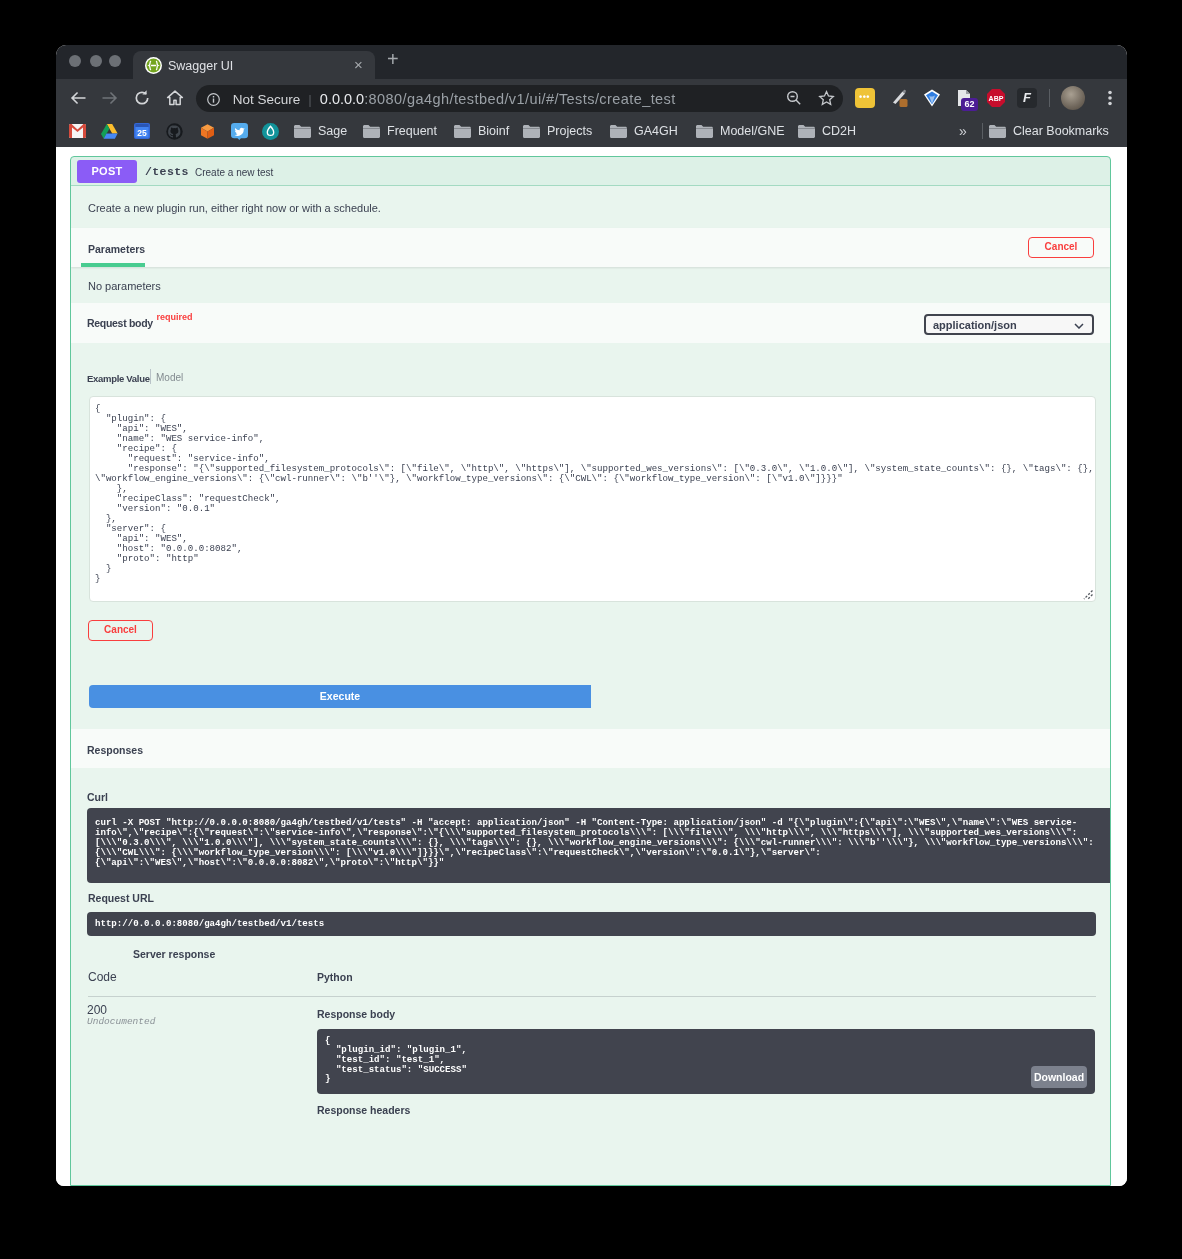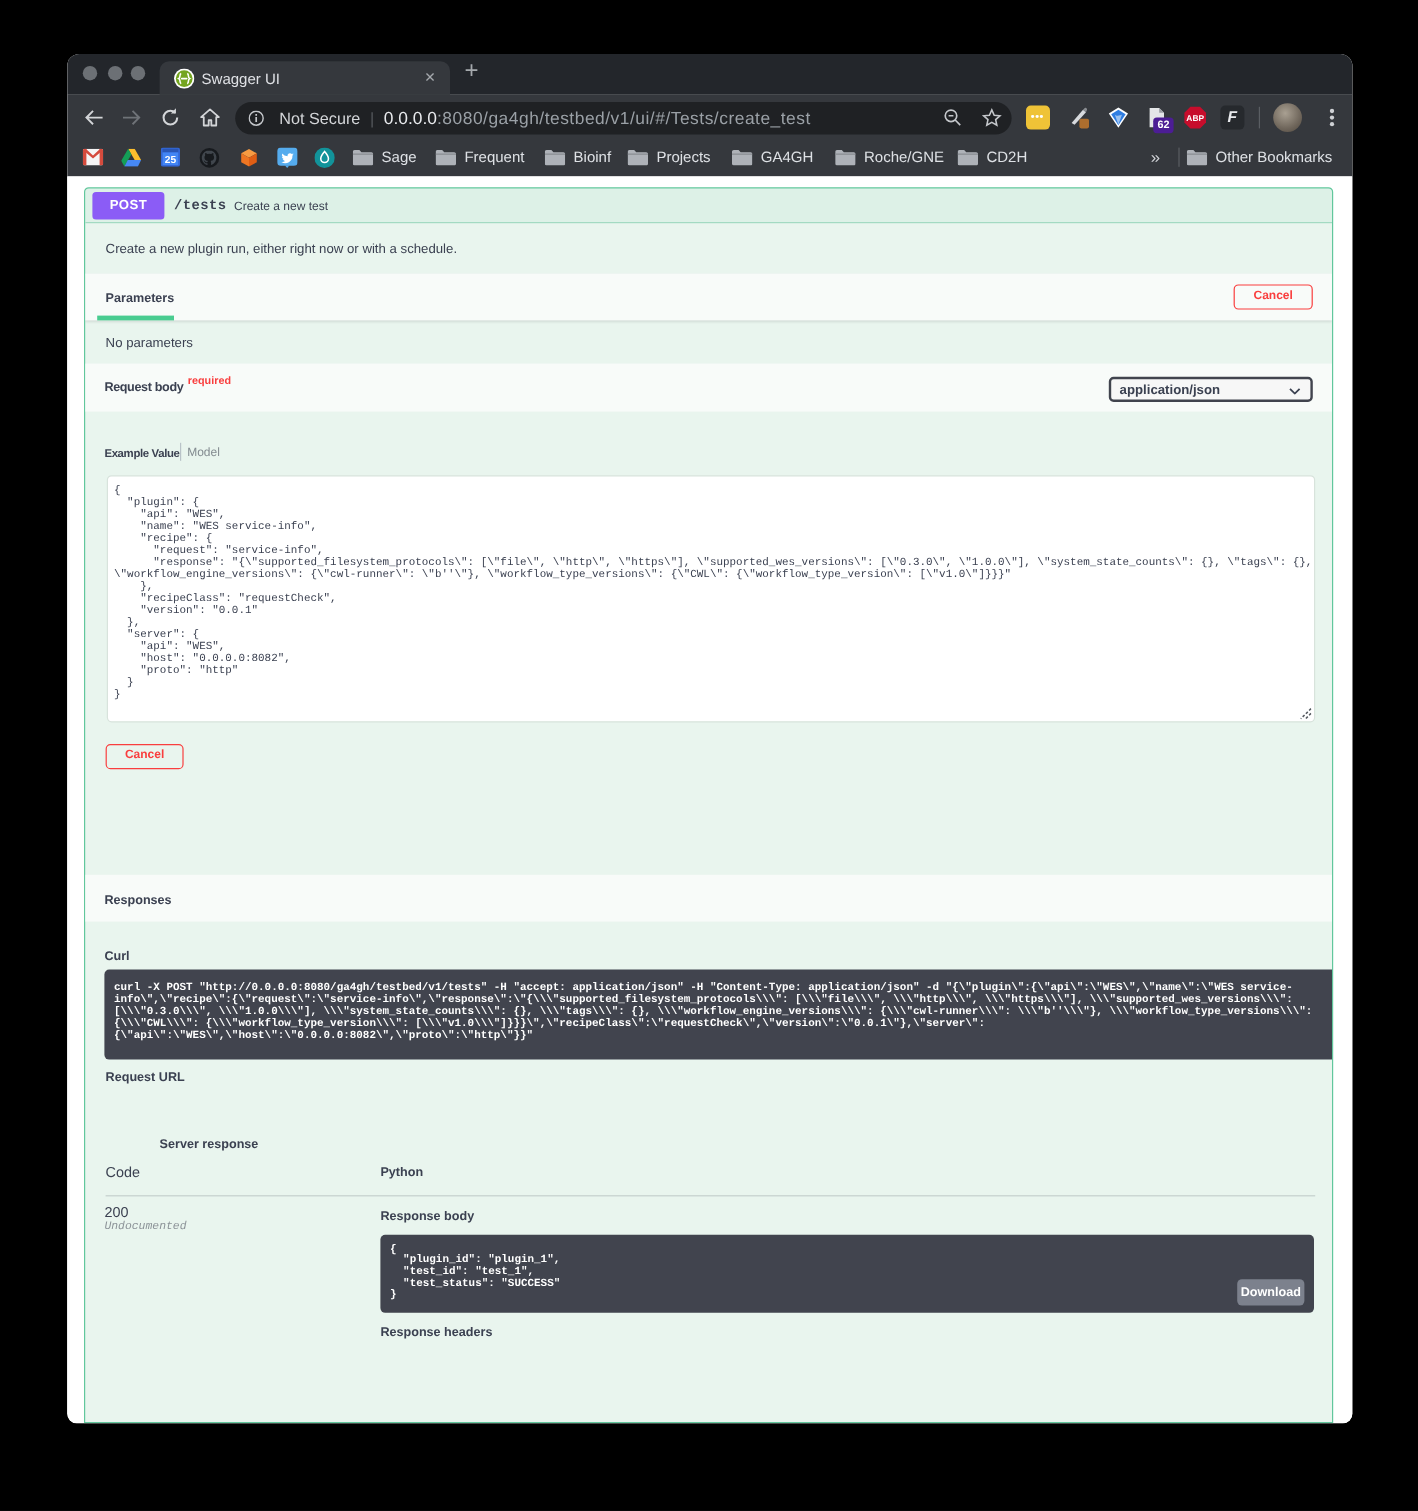--- a/index.html
+++ b/index.html
@@ -204,37 +204,37 @@
         <path d="M0 2.5C0 1.7.7 1 1.5 1h4l1.7 1.8h8.3c.8 0 1.5.7 1.5 1.5v8.2c0 .8-.7 1.5-1.5 1.5h-14A1.5 1.5 0 0 1 0 12.5z" fill="#aeb2b8"></path>
         <path d="M0 4h17v1H0z" fill="#878b91"></path>
       </svg>
       <span>GA4GH</span>
     </div>
   <div class="bm" style="left:640px">
       <svg class="fold" width="17" height="14" viewBox="0 0 17 14">
         <path d="M0 2.5C0 1.7.7 1 1.5 1h4l1.7 1.8h8.3c.8 0 1.5.7 1.5 1.5v8.2c0 .8-.7 1.5-1.5 1.5h-14A1.5 1.5 0 0 1 0 12.5z" fill="#aeb2b8"></path>
         <path d="M0 4h17v1H0z" fill="#878b91"></path>
       </svg>
-      <span>Roche/GNE</span>
+      <span>Model/GNE</span>
     </div>
   <div class="bm" style="left:742px">
       <svg class="fold" width="17" height="14" viewBox="0 0 17 14">
         <path d="M0 2.5C0 1.7.7 1 1.5 1h4l1.7 1.8h8.3c.8 0 1.5.7 1.5 1.5v8.2c0 .8-.7 1.5-1.5 1.5h-14A1.5 1.5 0 0 1 0 12.5z" fill="#aeb2b8"></path>
         <path d="M0 4h17v1H0z" fill="#878b91"></path>
       </svg>
       <span>CD2H</span>
     </div>
   <div class="bm" style="left:903px; font-size:14px; color:#cfd1d5;">»</div>
   <div class="abs" style="left:926px; top:78px; width:1px; height:16px; background:#5a5e63;"></div>
   <div class="bm" style="left:933px">
       <svg class="fold" width="17" height="14" viewBox="0 0 17 14">
         <path d="M0 2.5C0 1.7.7 1 1.5 1h4l1.7 1.8h8.3c.8 0 1.5.7 1.5 1.5v8.2c0 .8-.7 1.5-1.5 1.5h-14A1.5 1.5 0 0 1 0 12.5z" fill="#aeb2b8"></path>
         <path d="M0 4h17v1H0z" fill="#878b91"></path>
       </svg>
-      <span>Other Bookmarks</span>
+      <span>Clear Bookmarks</span>
     </div>
 
   <div id="opblock"></div>
   <div id="swagger">
 
     <div class="abs" style="left:0; top:0; width:1039px; height:29px; background:rgba(73,204,144,0.07); border-bottom:1px solid #a3dac2;"></div>
     <div class="abs" style="left:6.5px; top:2.5px; width:60px; height:23.5px; background:#8b5cf6; border-radius:3px; color:#fff; font-weight:bold; font-size:11px; text-align:center; line-height:23.5px; letter-spacing:0.3px;">POST</div>
     <div class="lbl mono" style="left:74.5px; top:8px; font-size:11.5px; font-weight:bold; letter-spacing:0.4px;">/tests</div>
     <div class="lbl" style="left:124.5px; top:9.5px; font-size:10px;">Create a new test</div>
 
@@ -280,32 +280,34 @@
     "proto": "http"
   }
 }</pre>
       <svg class="abs" style="right:2px; bottom:1px" width="10" height="10" viewBox="0 0 10 10">
           <path d="M9.5 0.5L1 9M9.5 4.5L5 9" stroke="#555a60" stroke-width="1.3" stroke-dasharray="2.2,1.6" fill="none"></path>
         </svg>
     </div>
 
     <div class="redbtn" style="left:17.5px; top:463px; width:65px; height:20.5px; line-height:17px;">Cancel</div>
 
+    <div class="abs" style="left:18.5px; top:528px; width:502px; height:23px; background:#4990e2; border-radius:4px 0 0 4px; color:#fff; font-weight:bold; font-size:10.5px; text-align:center; line-height:23px;">Execute</div>
 
     <div class="secwhite" style="top:572px; height:39px;"></div>
     <div class="lbl" style="left:16.5px; top:586.5px; font-size:10.5px; font-weight:bold;">Responses</div>
 
     <div class="lbl" style="left:16.5px; top:634px; font-size:10.5px; font-weight:bold;">Curl</div>
     <div class="codeblk" style="left:16.5px; top:651px; width:1160px; height:75px; padding:10px 8px;">curl -X POST "http://0.0.0.0:8080/ga4gh/testbed/v1/tests" -H "accept: application/json" -H "Content-Type: application/json" -d "{\"plugin\":{\"api\":\"WES\",\"name\":\"WES service-
 info\",\"recipe\":{\"request\":\"service-info\",\"response\":\"{\\\"supported_filesystem_protocols\\\": [\\\"file\\\", \\\"http\\\", \\\"https\\\"], \\\"supported_wes_versions\\\":
 [\\\"0.3.0\\\", \\\"1.0.0\\\"], \\\"system_state_counts\\\": {}, \\\"tags\\\": {}, \\\"workflow_engine_versions\\\": {\\\"cwl-runner\\\": \\\"b''\\\"}, \\\"workflow_type_versions\\\":
 {\\\"CWL\\\": {\\\"workflow_type_version\\\": [\\\"v1.0\\\"]}}}\",\"recipeClass\":\"requestCheck\",\"version\":\"0.0.1\"},\"server\":
 {\"api\":\"WES\",\"host\":\"0.0.0.0:8082\",\"proto\":\"http\"}}"</div>
 
     <div class="lbl" style="left:17.5px; top:734.5px; font-size:10.5px; font-weight:bold;">Request URL</div>
+    <div class="codeblk" style="left:16.5px; top:755px; width:1009px; height:24px; padding:7px 8px;">http://0.0.0.0:8080/ga4gh/testbed/v1/tests</div>
 
     <div class="lbl" style="left:16.5px; top:790.5px; font-size:10.5px; font-weight:bold;margin-left:46px;">Server response</div>
     <div class="lbl" style="left:17.5px; top:812.5px; font-size:12px;">Code</div>
     <div class="lbl" style="left:246.5px; top:814px; font-size:10.5px; font-weight:bold;">Python</div>
     <div class="abs" style="left:17.5px; top:838.5px; width:1008px; height:1px; background:rgba(59,65,81,0.2);"></div>
     <div class="lbl" style="left:16.5px; top:846px; font-size:12px;">200</div>
     <div class="abs mono" style="left:16.5px; top:858.5px; font-size:9.5px; font-style:italic; color:#8b9297;">Undocumented</div>
     <div class="lbl" style="left:246.5px; top:851px; font-size:10.5px; font-weight:bold;">Response body</div>
     <div class="codeblk" style="left:246.5px; top:872px; width:778px; height:65px; padding:6.5px 8px; line-height:9.7px;">{
   "plugin_id": "plugin_1",

